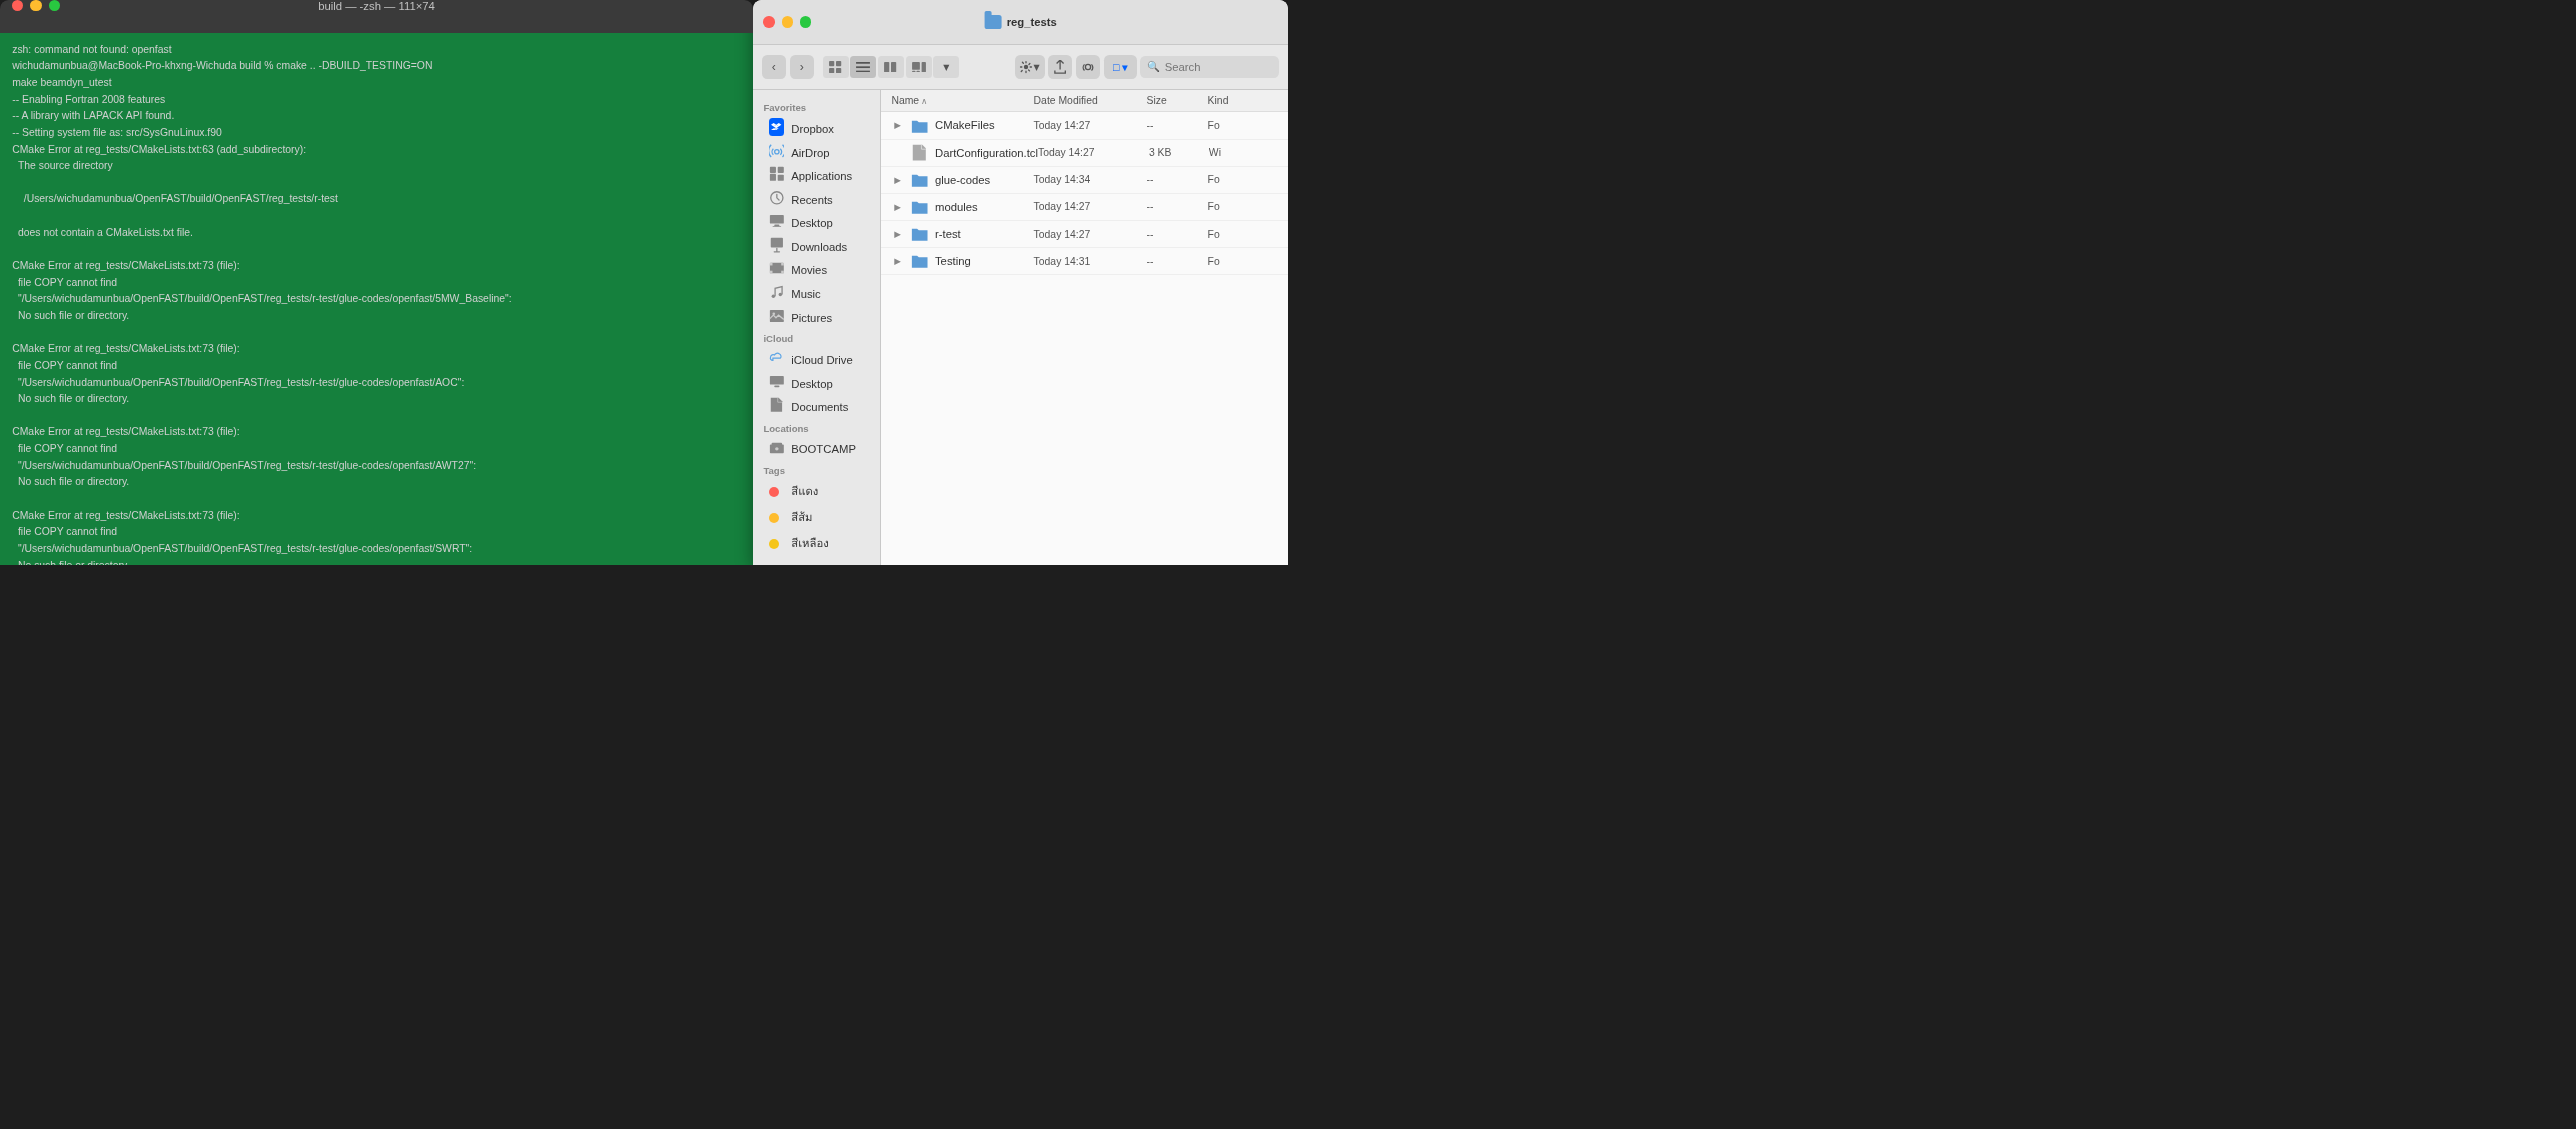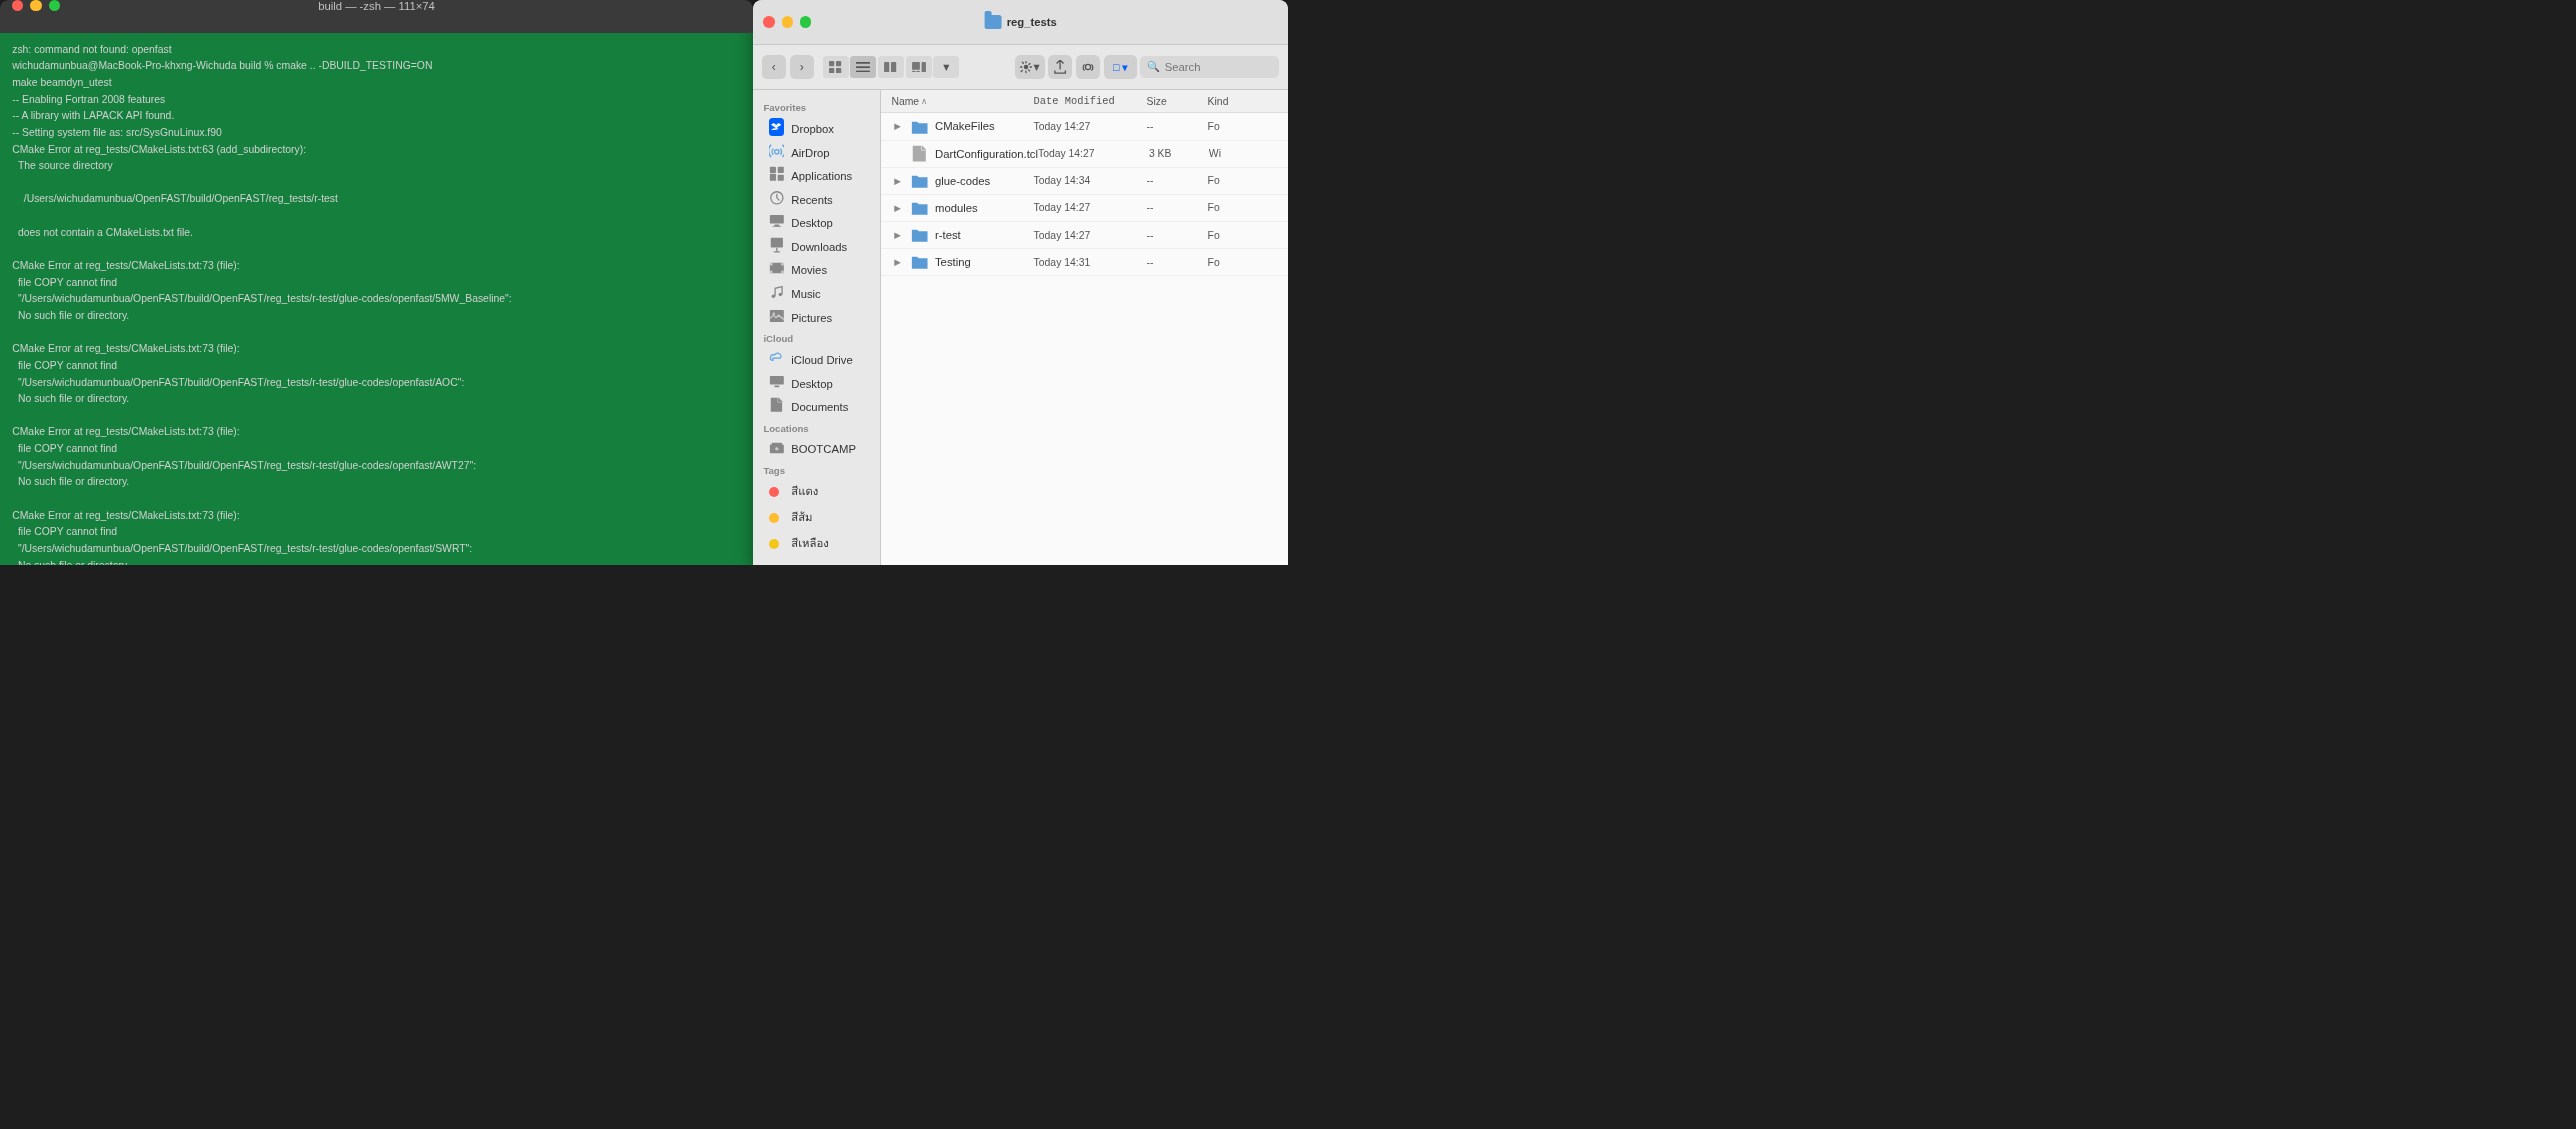--- a/index.html
+++ b/index.html
@@ -246,21 +246,21 @@
       background: #f0f0f0;
       border-bottom: 0.9px solid #ddd;
       font-size: 10.4px;
       color: #555;
       font-weight: 500;
       position: sticky;
       top: 0;
       z-index: 10;
     }
     .col-name { flex: 1; display: flex; align-items: center; gap: 2px; cursor: pointer; }
-    .col-date { width: 113px; font-family: Liberation Mono, monospace; }
+    .col-date { width: 113px; }
     .col-size { width: 61px; }
     .col-kind { width: 70px; }
 
     .sort-arrow { font-size: 8.7px; color: #888; }
 
     .file-row {
       display: flex;
       align-items: center;
       padding: 4.4px 10.4px;
       border-bottom: 0.9px solid #eee;

